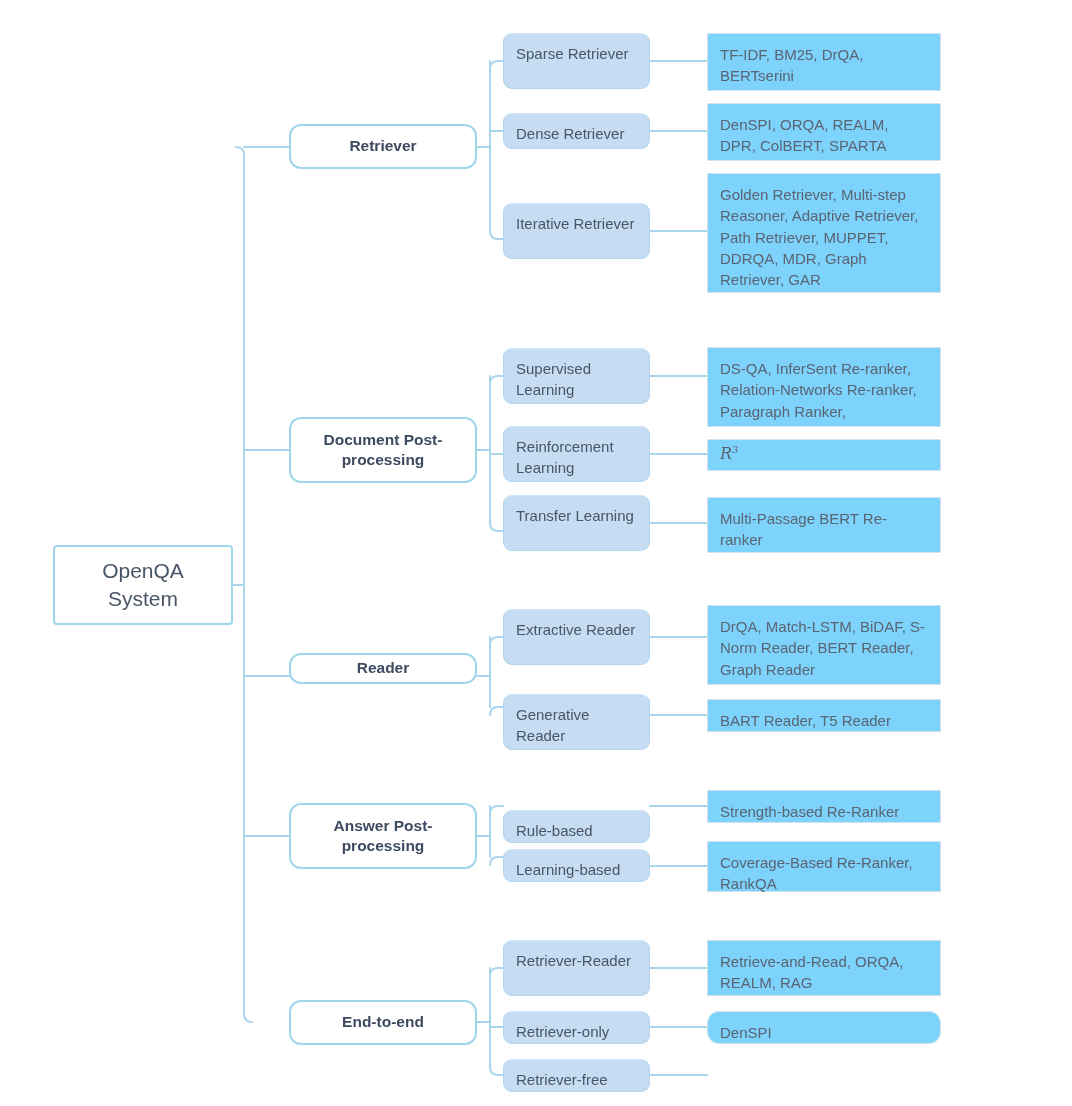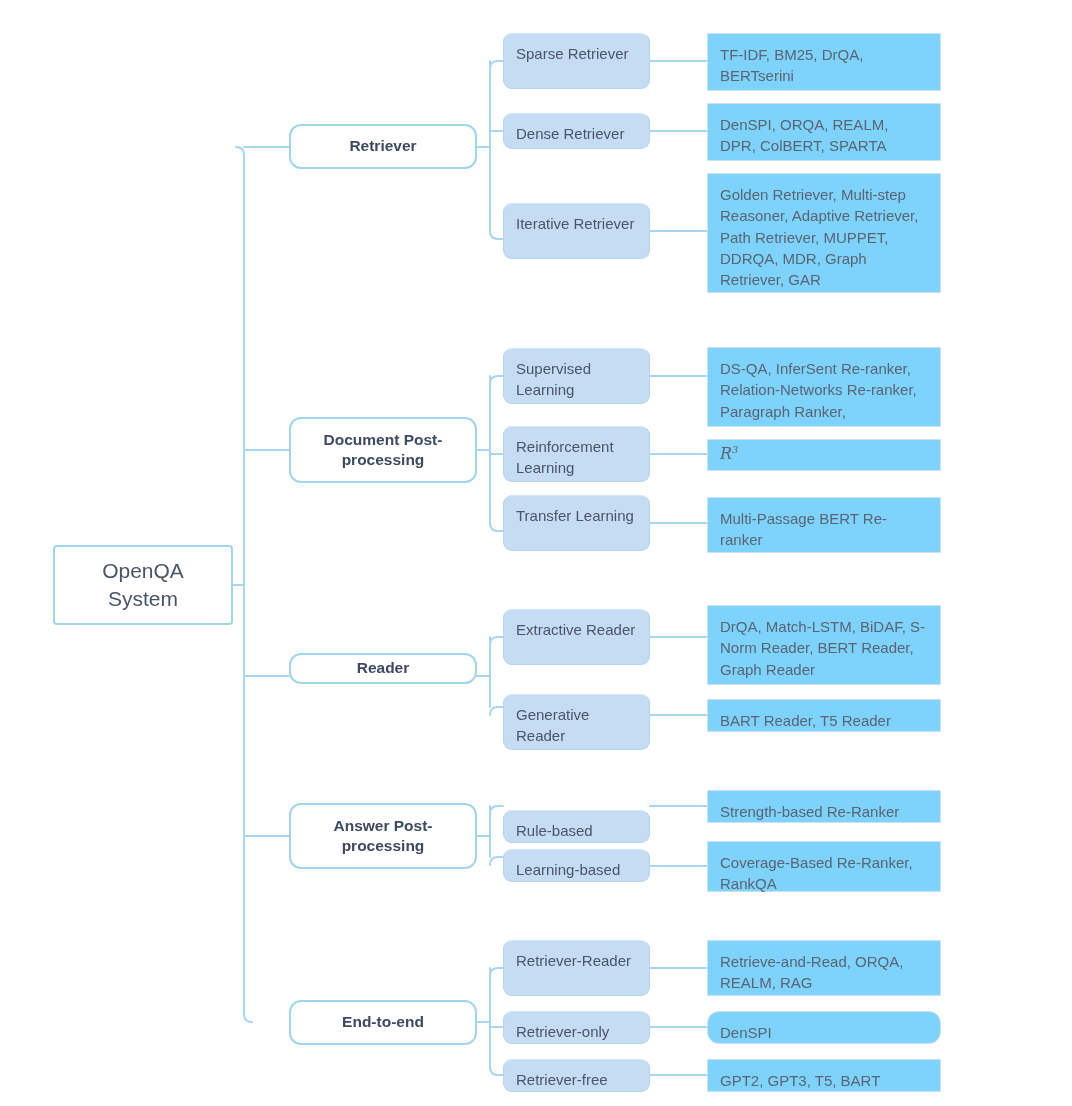--- a/index.html
+++ b/index.html
@@ -273,17 +273,14 @@
   <div class="node n-l3" style="left:503px; top:1059px; width:147px; height:33px;">
     <span class="label">Retriever-free</span>
   </div>
 
   <div class="node n-leaf" style="left:707px; top:940px; width:234px; height:56px;">
     <span class="label">Retrieve-and-Read, ORQA, REALM, RAG</span>
   </div>
   <div class="node n-leaf" style="left:707px; top:1011px; width:234px; height:33px;border-radius:12px;">
     <span class="label">DenSPI</span>
   </div>
-  <div class="node n-leaf" style="left:707px; top:1059px; width:234px; height:33px;">
-    <span class="label">GPT2, GPT3, T5, BART</span>
-  </div>
 
 </div>
 
 </body></html>

